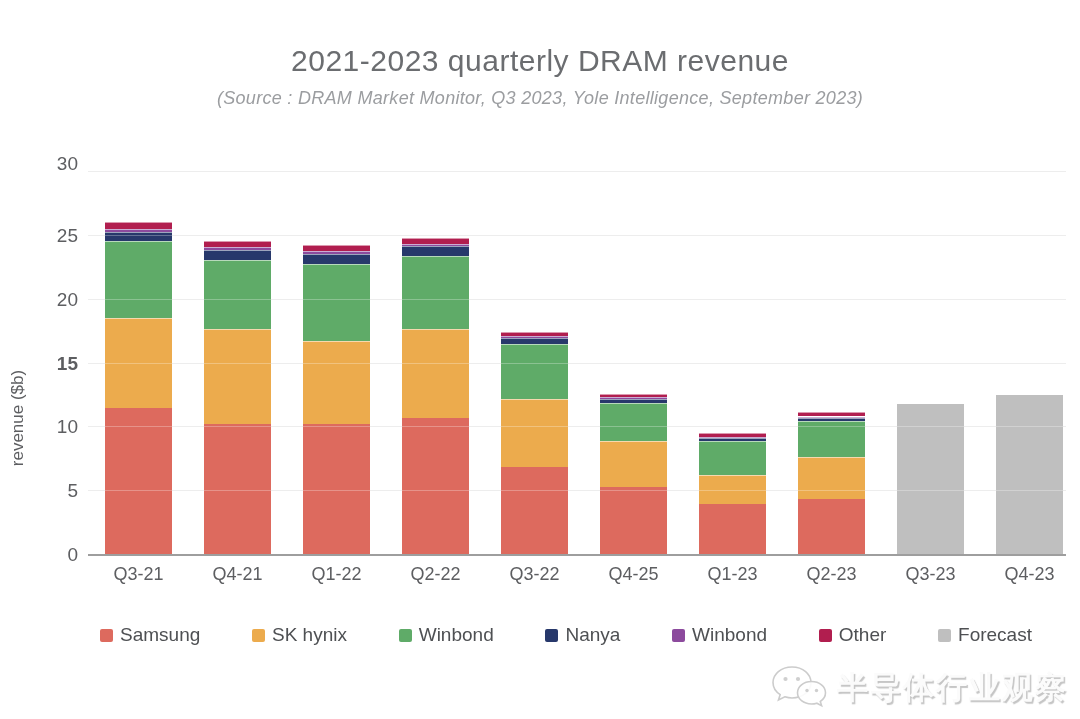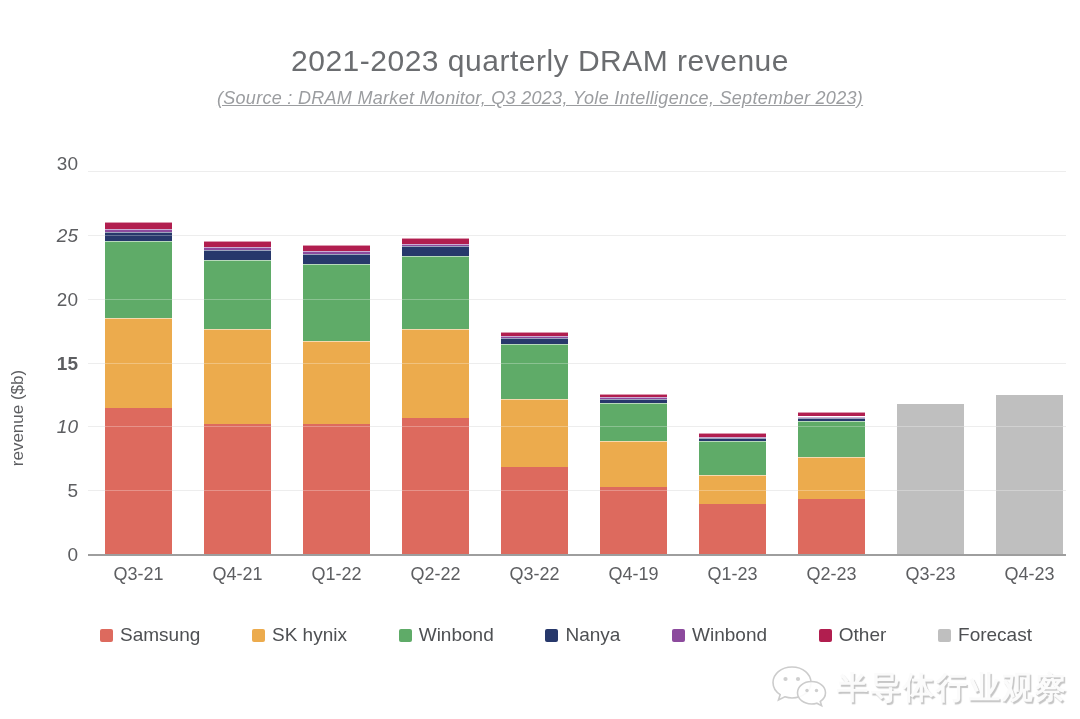--- a/index.html
+++ b/index.html
@@ -6,21 +6,21 @@
   .page{
     position:relative;width:1080px;height:719px;background:#ffffff;
     font-family:"Liberation Sans",sans-serif;overflow:hidden;
   }
   .title{
     position:absolute;top:44px;left:0;width:1080px;text-align:center;
     font-size:30px;letter-spacing:.5px;color:#6b6d70;font-weight:500;
   }
   .subtitle{
     position:absolute;top:88px;left:0;width:1080px;text-align:center;
-    font-size:18px;font-style:italic;color:#9b9da0;letter-spacing:.3px;text-decoration:underline;
+    font-size:18px;font-style:italic;color:#9b9da0;letter-spacing:.3px;
   }
   .ylabel{
     position:absolute;left:-62px;top:408px;width:160px;text-align:center;
     transform:rotate(-90deg);transform-origin:center;
     font-size:17px;color:#5d5e61;
   }
   #plot{position:absolute;left:88px;top:172px;width:978px;height:383px;}
   .gridline{position:absolute;left:0;width:978px;height:1px;background:#e7e7e7;z-index:0;}
   .gridover{position:absolute;left:0;width:978px;height:1px;background:rgba(255,255,255,0.28);z-index:3;}
   .axisline{position:absolute;left:0;bottom:-1px;width:978px;height:2px;background:#9e9e9e;z-index:4;}
@@ -54,24 +54,24 @@
 
 <div class="page">
   <div class="title">2021-2023 quarterly DRAM revenue</div>
   <div class="subtitle">(Source : DRAM Market Monitor, Q3 2023, Yole Intelligence, September 2023)</div>
 
   <div class="ylabel">revenue ($b)</div>
 
   <div id="yticks">
       <div class="ytick" style="top: 543px;">0</div>
       <div class="ytick" style="top: 479.167px;">5</div>
-      <div class="ytick" style="top: 415.333px; font-style: italic;">10</div>
+      <div class="ytick" style="top: 415.333px;">10</div>
       <div class="ytick" style="top: 351.5px; font-weight: bold;">15</div>
       <div class="ytick" style="top: 287.667px;">20</div>
-      <div class="ytick" style="top: 223.833px; font-style: italic;">25</div>
+      <div class="ytick" style="top: 223.833px;">25</div>
       <div class="ytick" style="top: 152px;">30</div>
     </div>
 
   <div id="plot">
     <div class="axisline"></div>
   <div class="gridline" style="bottom: 63.8333px;"></div>
       <div class="gridline" style="bottom: 127.667px;"></div>
       <div class="gridline" style="bottom: 191.5px;"></div>
       <div class="gridline" style="bottom: 255.333px;"></div>
       <div class="gridline" style="bottom: 319.167px;"></div>
@@ -133,21 +133,21 @@
       <div class="gridover" style="bottom: 319.167px;"></div>
       <div class="gridover" style="bottom: 383px;"></div>
     </div>
 
   <div id="xlabels">
       <div class="xlabel" style="left: 93.5px; text-align: center;">Q3-21</div>
       <div class="xlabel" style="left: 192.5px;">Q4-21</div>
       <div class="xlabel" style="left: 291.5px;">Q1-22</div>
       <div class="xlabel" style="left: 390.5px;">Q2-22</div>
       <div class="xlabel" style="left: 489.5px;">Q3-22</div>
-      <div class="xlabel" style="left: 588.5px;">Q4-19</div>
+      <div class="xlabel" style="left: 588.5px;">Q4-25</div>
       <div class="xlabel" style="left: 687.5px;">Q1-23</div>
       <div class="xlabel" style="left: 786.5px;">Q2-23</div>
       <div class="xlabel" style="left: 885.5px;">Q3-23</div>
       <div class="xlabel" style="left: 984.5px;">Q4-23</div>
     </div>
 
   <div id="legend" class="legend">
       <div class="legend-item">
         <span class="swatch" style="background: rgb(221, 106, 94);"></span>
         <span>Samsung</span>

